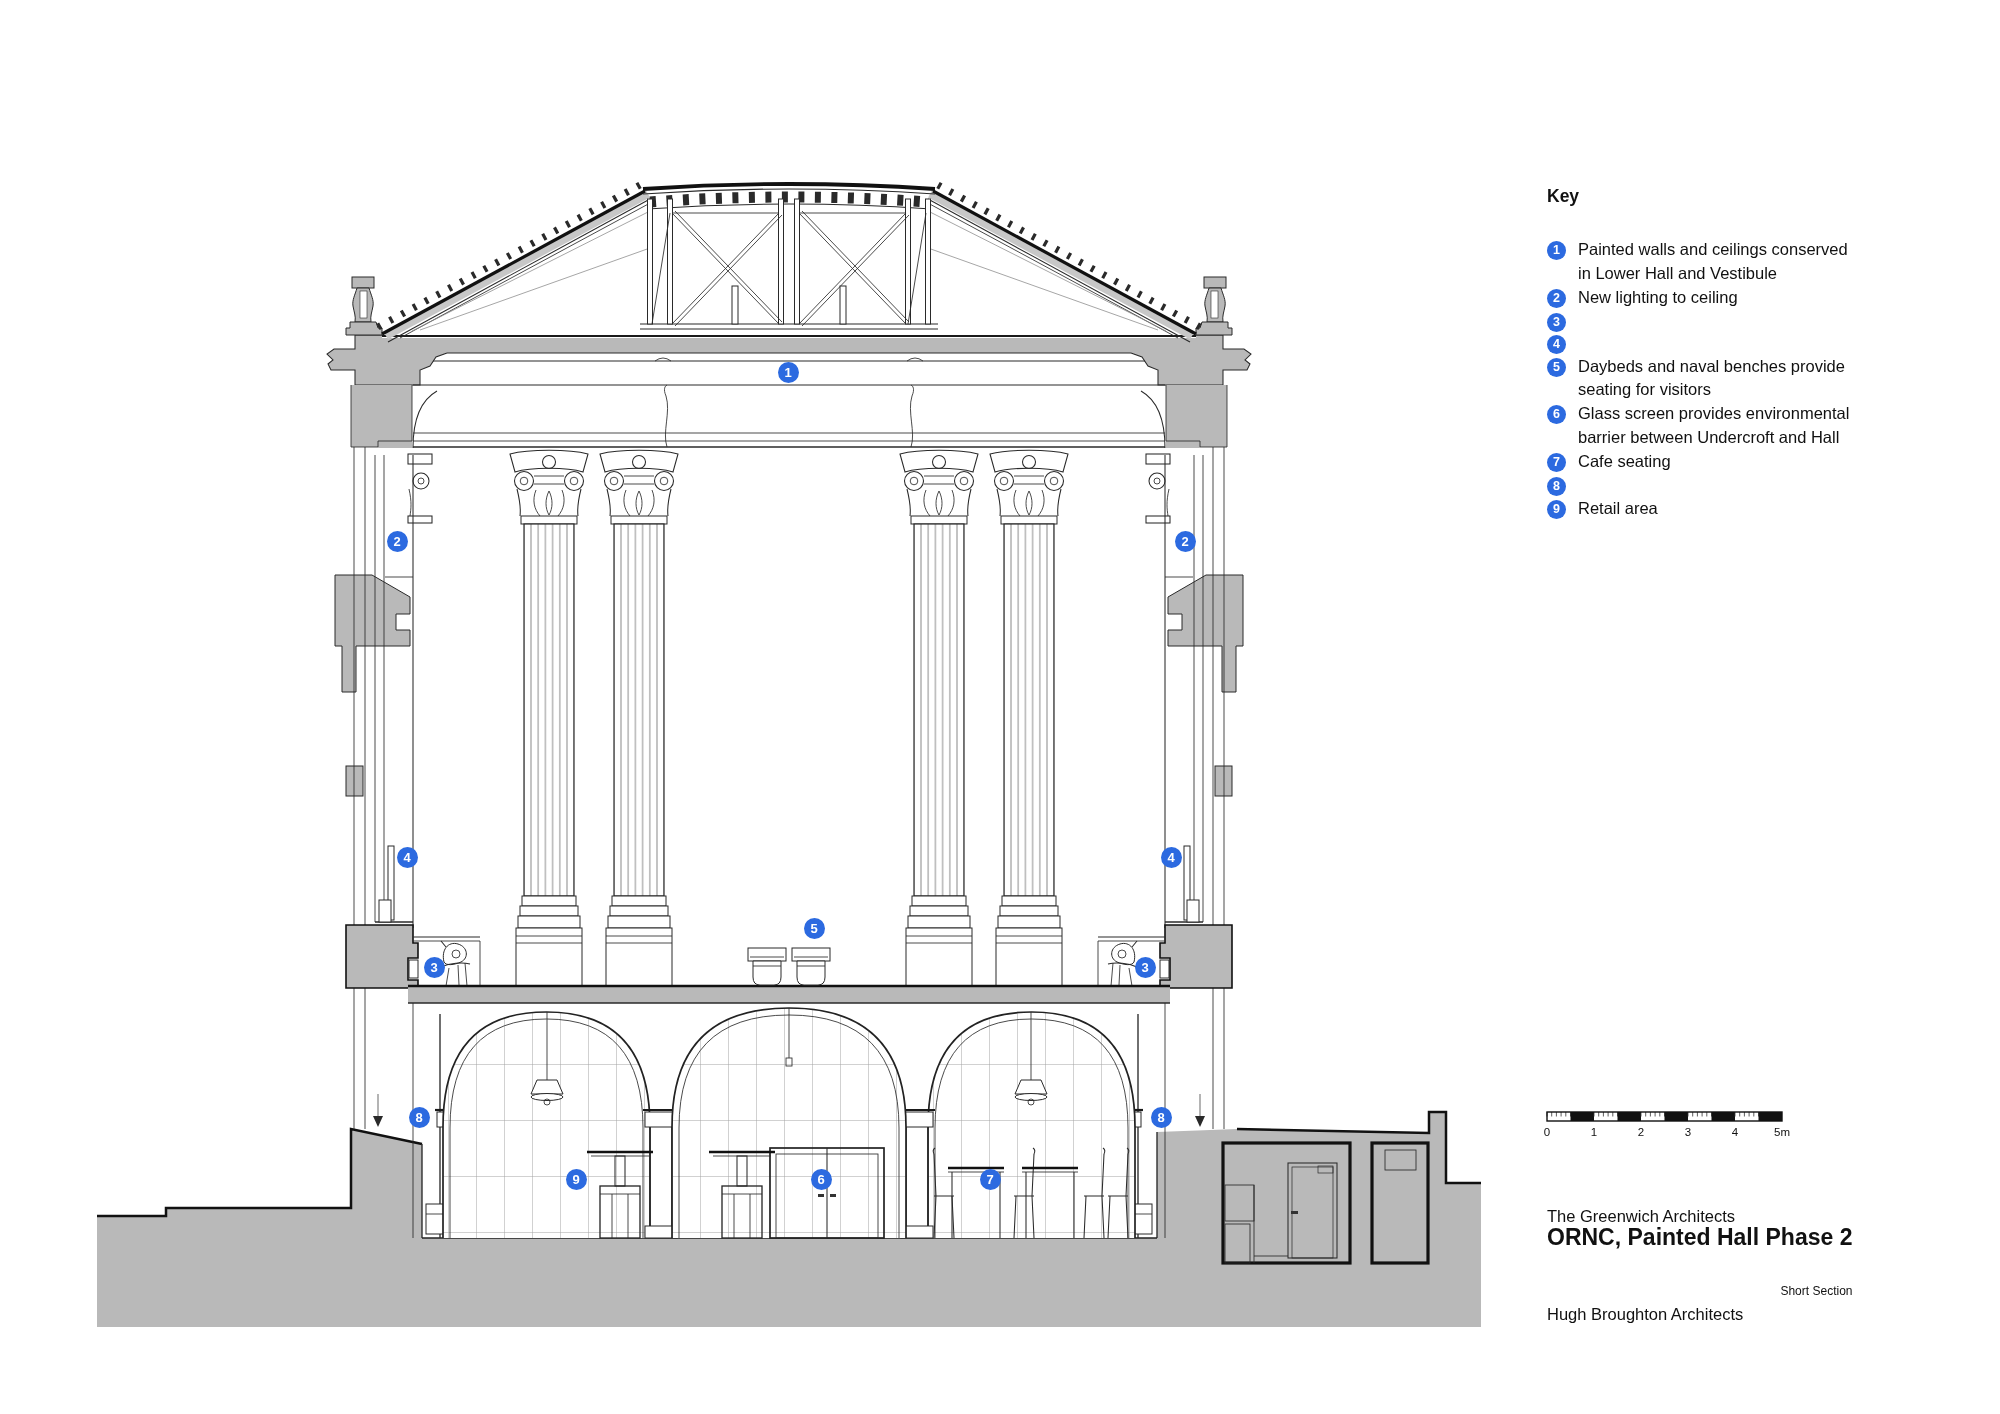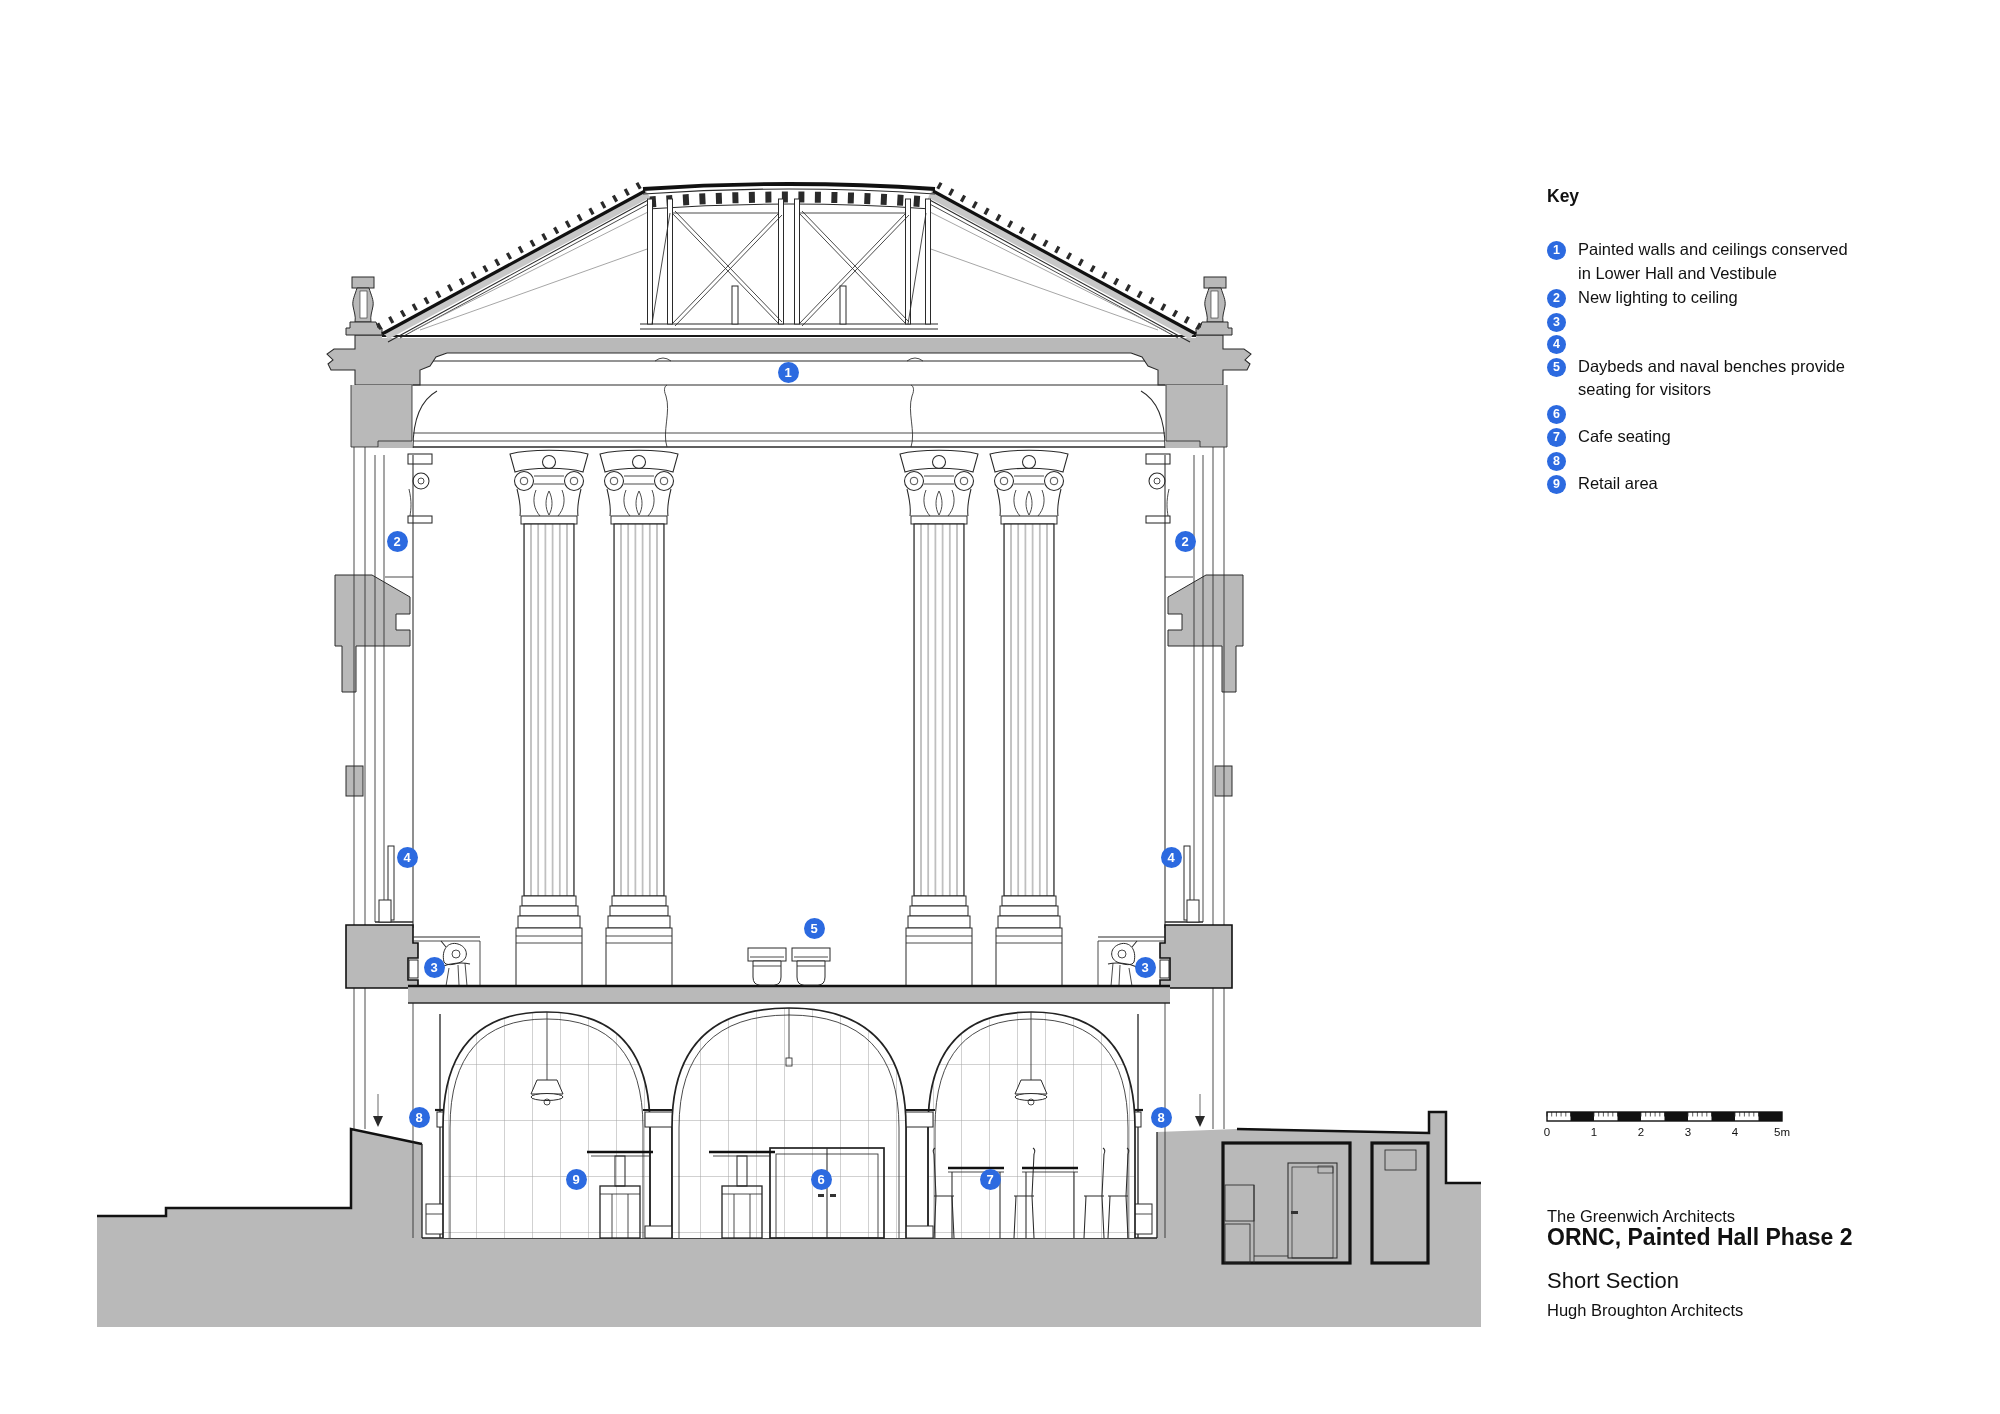--- a/index.html
+++ b/index.html
@@ -37,21 +37,21 @@
   .key-lines div{white-space:nowrap;}
 
   
   #scalebar{position:absolute;left:1541px;top:1104px;}
   #scalebar text{font-size:11.5px;fill:#111;font-family:"Liberation Sans",sans-serif;}
 
   
   #titleblock{position:absolute;left:1547px;top:1206px;}
   #titleblock .tb-client{font-size:16.5px;line-height:21px;}
   #titleblock .tb-project{font-size:23px;font-weight:bold;line-height:21px;}
-  #titleblock .tb-drawing{font-size:22px;margin-top:20px;}
+  #titleblock .tb-drawing{font-size:12px;margin-top:36px;text-align:right;}
   #titleblock .tb-firm{font-size:16.5px;margin-top:7px;}
 </style>
 </head>
 <body>
 
 <div id="sheet" style="--accent: #2c6ae0;">
 
   <svg id="drawing" width="2000" height="1414" viewBox="0 0 2000 1414">
     <defs>
       <pattern id="flutes" width="7.2" height="8" patternUnits="userSpaceOnUse">
@@ -340,20 +340,24 @@
         </div>
         <div class="key-item">
           <div class="key-num">5</div>
           <div class="key-lines">
             <div>Daybeds and naval benches provide</div>
             <div>seating for visitors</div>
           </div>
         </div>
         <div class="key-item">
           <div class="key-num">6</div>
+          <div class="key-lines">
+            <div>Glass screen provides environmental</div>
+            <div>barrier between Undercroft and Hall</div>
+          </div>
         </div>
         <div class="key-item">
           <div class="key-num">7</div>
           <div class="key-lines">
             <div>Cafe seating</div>
           </div>
         </div>
         <div class="key-item">
           <div class="key-num">8</div>
         </div>

